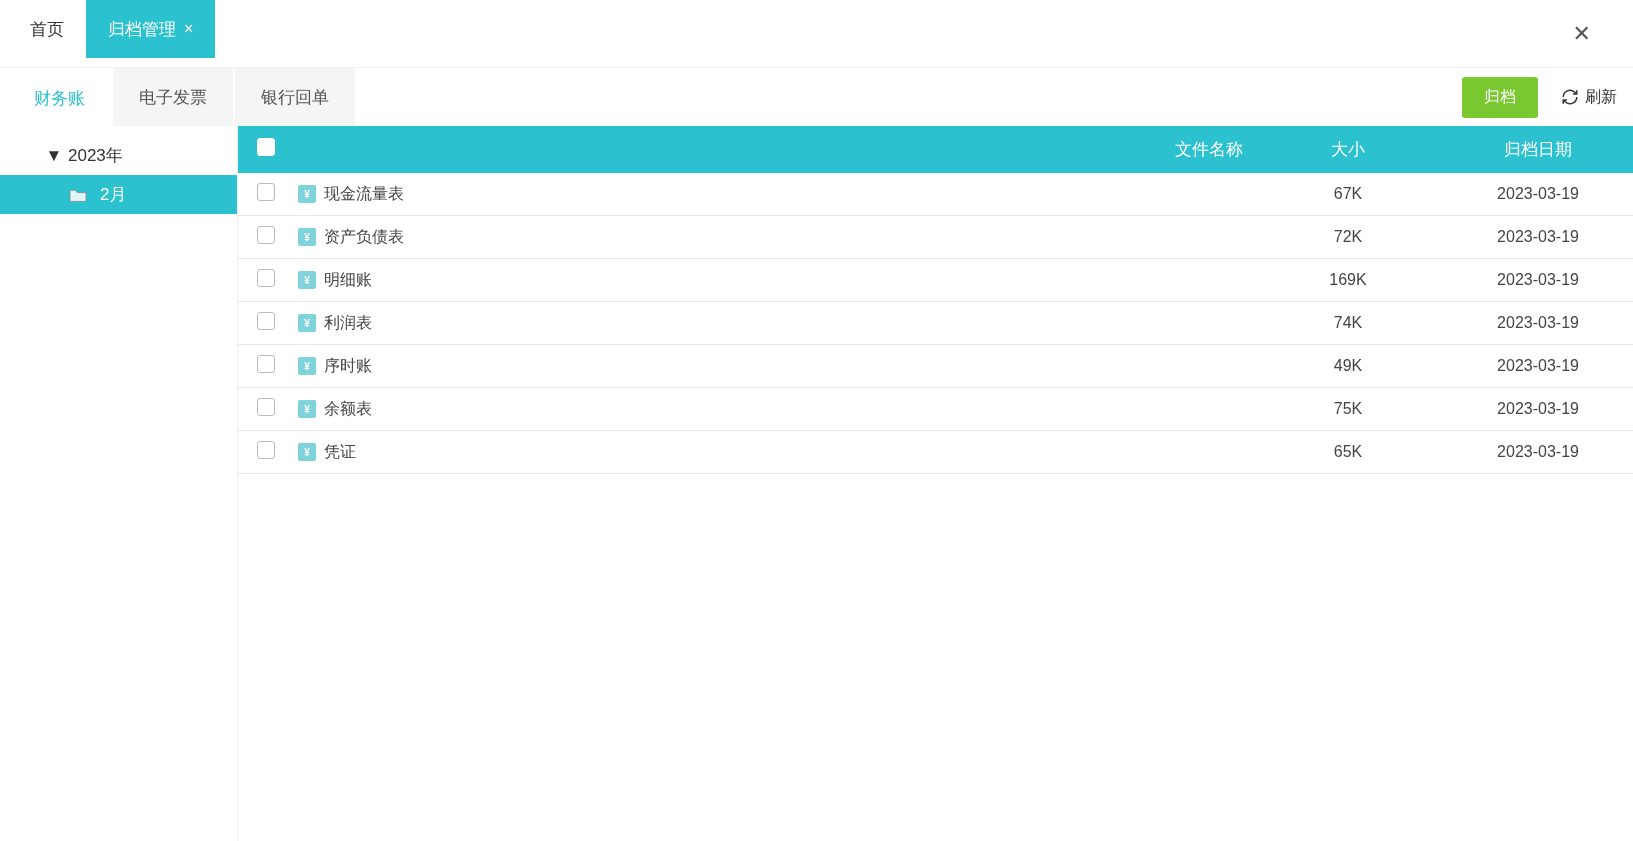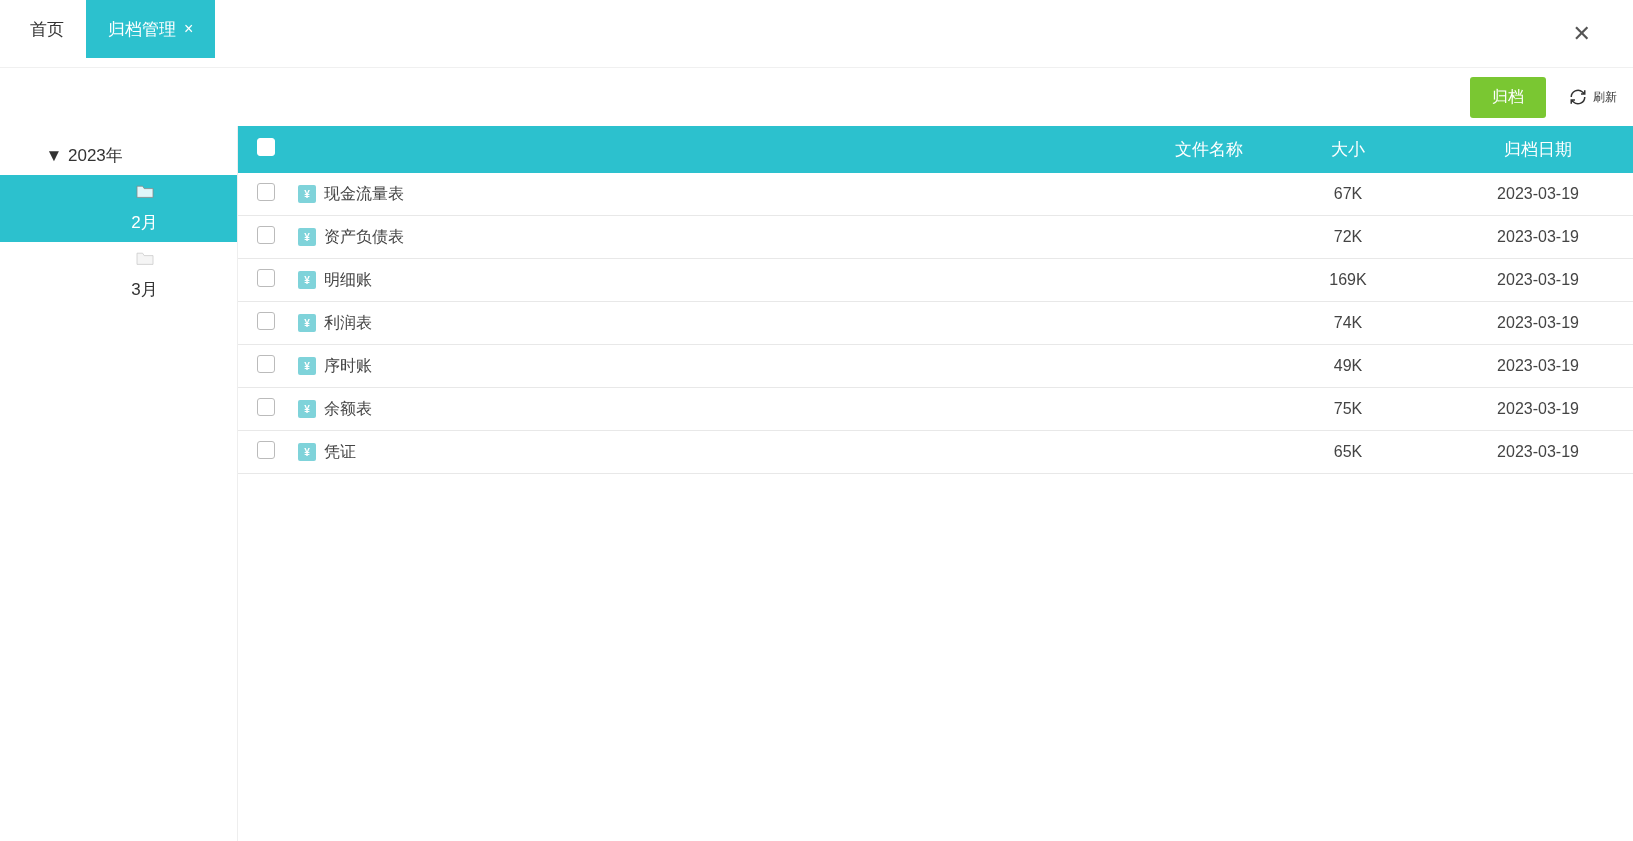--- a/index.html
+++ b/index.html
@@ -10,29 +10,29 @@
     .top-tab.active { background: #2cc1ce; color: #fff; }
     .top-tab .close-x { margin-left: 8px; font-size: 16px; }
     .top-close { position: absolute; right: 32px; top: 50%; transform: translateY(-50%); font-size: 22px; color: #555; cursor: pointer; padding: 4px 10px; }
     
     .toolbar-row { display: flex; align-items: center; height: 58px; padding-left: 8px; padding-right: 16px; }
     .sub-tabs { display: flex; height: 100%; }
     .sub-tab { padding: 0 26px; display: flex; align-items: center; font-size: 17px; color: #555; cursor: pointer; background: #f5f5f5; margin-right: 2px; }
     .sub-tab.active { background: #fff; color: #2cc1ce; border-top: 2px solid transparent; }
     .spacer { flex: 1; }
     .archive-btn { background: #7ac732; color: #fff; border: none; padding: 10px 22px; font-size: 16px; border-radius: 3px; cursor: pointer; margin-right: 23px; }
-    .refresh-btn { display: flex; align-items: center; gap: 6px; cursor: pointer; font-size: 12px; color: #333; }
+    .refresh-btn { display: flex; align-items: center; gap: 6px; cursor: pointer; font-size: 16px; color: #333; }
     .refresh-btn svg { width: 18px; height: 18px; }
     
     .content { display: flex; height: calc(100vh - 116px); }
     .tree { width: 238px; padding-top: 10px; border-right: 1px solid #eee; }
     .tree-year { display: flex; align-items: center; padding: 8px 16px 8px 40px; font-size: 17px; cursor: pointer; position: relative; }
     .tree-year { padding-left: 40px; }
     .tree-year .caret-wrap { width: 28px; display: inline-flex; justify-content: center; }
-    .tree-month { display: flex; align-items: center; padding: 8px 16px 8px 68px; font-size: 17px; cursor: pointer; gap: 12px; flex-direction: column; }
+    .tree-month { display: flex; align-items: center; padding: 8px 16px 8px 68px; font-size: 17px; cursor: pointer; gap: 12px; }
     .tree-month.active { background: #2cc1ce; color: #fff; }
     .tree-month .folder-ico { width: 20px; height: 16px; }
     .tree-month.active .folder-ico path { fill: #e0f7fa; stroke: #888; }
     .tree-month.inactive .folder-ico path { fill: #f5f5f5; stroke: #ccc; }
     
     .table-wrap { flex: 1; }
     table { width: 100%; border-collapse: collapse; }
     thead tr { background: #2cc1ce; color: #fff; }
     th, td { text-align: right; font-weight: normal; }
     th { padding: 12px 10px; font-size: 17px; }
@@ -55,20 +55,31 @@
     <span>首页</span>
   </div>
   <div class="top-tab active">
     <span>归档管理</span>
     <span class="close-x">×</span>
   </div>
   <div class="top-close">✕</div>
 </div>
 
 <div class="toolbar-row">
+  <div class="sub-tabs">
+    <div class="sub-tab active">
+      <span>财务账</span>
+    </div>
+    <div class="sub-tab">
+      <span>电子发票</span>
+    </div>
+    <div class="sub-tab">
+      <span>银行回单</span>
+    </div>
+  </div>
   <div class="spacer"></div>
   <button class="archive-btn">
     <span>归档</span>
   </button>
   <div class="refresh-btn">
     <svg viewBox="0 0 24 24" fill="none" stroke="#333" stroke-width="2">
       <path d="M3 12a9 9 0 0 1 15-6.7L21 8M21 3v5h-5M21 12a9 9 0 0 1-15 6.7L3 16M3 21v-5h5"></path>
     </svg>
     <span>刷新</span>
   </div>
@@ -79,26 +90,20 @@
     <div class="tree-year">
       <span class="caret-wrap">▼</span>
       <span>2023年</span>
     </div>
     <div id="tree-months">
         <div class="tree-month active">
           <svg class="folder-ico" viewBox="0 0 24 20">
             <path d="M2 4 h7 l2 3 h11 v11 h-20 z" fill="#5a7a8a" stroke="#3a5a6a"></path>
           </svg>
           <span>2月</span>
-        </div>
-        <div class="tree-month inactive">
-          <svg class="folder-ico" viewBox="0 0 24 20">
-            <path d="M2 4 h7 l2 3 h11 v11 h-20 z" fill="#eeeeee" stroke="#cccccc"></path>
-          </svg>
-          <span>3月</span>
         </div>
       </div>
   </div>
 
   <div class="table-wrap">
     <table>
       <thead>
         <tr>
           <th class="col-check">
             <input type="checkbox" style="">

